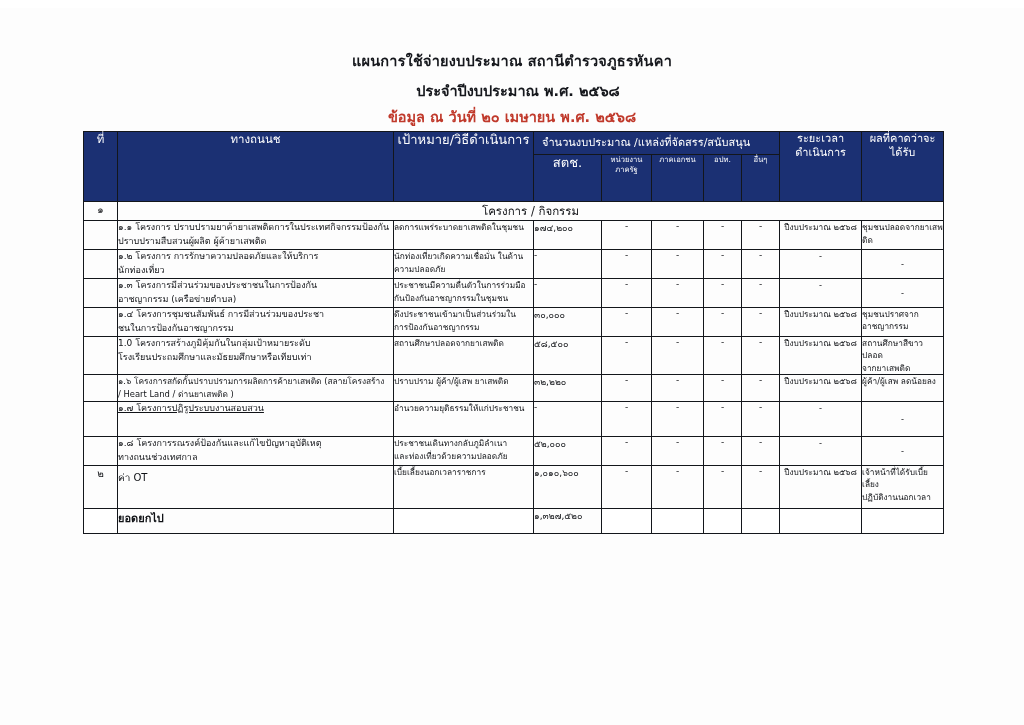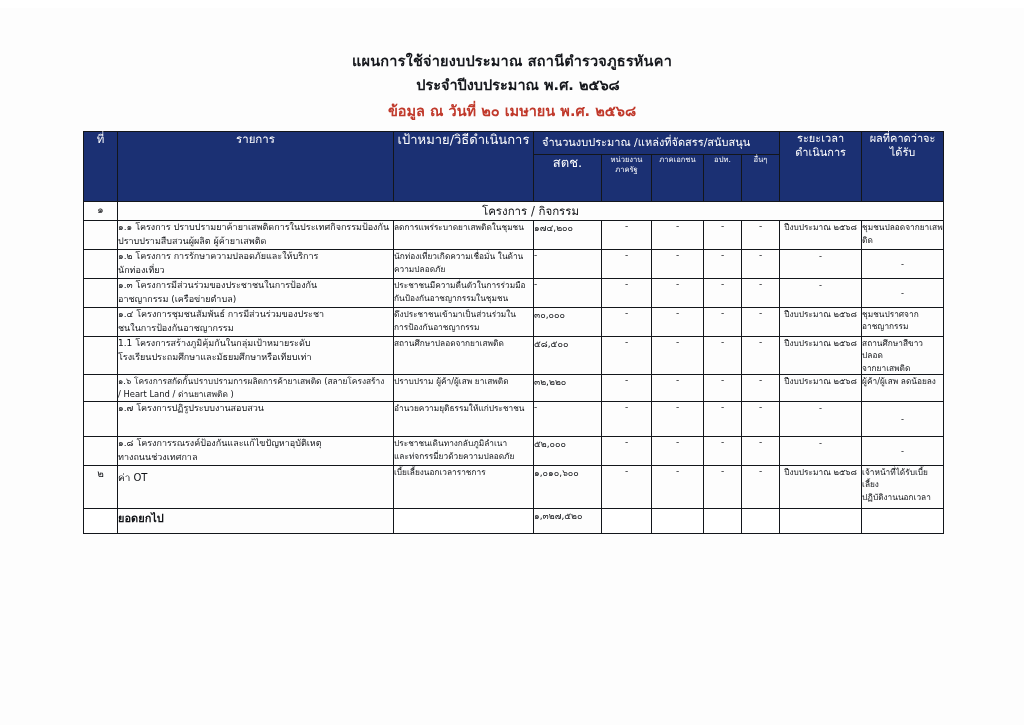--- a/index.html
+++ b/index.html
@@ -30,21 +30,21 @@
     font-weight: bold;
     color: #15171c;
     letter-spacing: 0.2px;
     line-height: 1.35;
   }
   .title-line2 {
     font-size: 14.5px;
     font-weight: bold;
     color: #15171c;
     line-height: 1.35;
-    margin-top: 4px;
+    margin-top: 10px;
     padding-left: 12px;
   }
   .title-line3 {
     font-size: 14.5px;
     font-weight: bold;
     color: #c0392b;
     line-height: 1.35;
     margin-top: 7px;
   }
   table.budget {
@@ -153,21 +153,21 @@
       <col style="width:50px">
       <col style="width:52px">
       <col style="width:38px">
       <col style="width:38px">
       <col style="width:82px">
       <col style="width:82px">
     </colgroup>
     <thead>
       <tr>
         <th class="hdr-big" rowspan="3">ที่</th>
-        <th class="hdr-big" rowspan="3">รายการ</th>
+        <th class="hdr-big" rowspan="3">ทางถนนช</th>
         <th class="hdr-sm" rowspan="3">เป้าหมาย/วิธีดำเนินการ</th>
         <th class="hdr-mid" colspan="5" style="text-align:left;padding:4px 0 4px 8px;">จำนวนงบประมาณ /แหล่งที่จัดสรร/สนับสนุน</th>
         <th class="hdr-mid" rowspan="3">
           <span class="sub">ระยะเวลา</span>
           <span class="sub">ดำเนินการ</span>
         </th>
         <th class="hdr-mid" rowspan="3">
           <span class="sub">ผลที่คาดว่าจะ</span>
           <span class="sub">ได้รับ</span>
         </th>
@@ -269,21 +269,21 @@
         <td class="c-period">ปีงบประมาณ ๒๕๖๘</td>
         <td class="c-result">
           <span class="sub">ชุมชนปราศจาก</span>
           <span class="sub">อาชญากรรม</span>
         </td>
       </tr>
 
       <tr>
         <td class="c-no"></td>
         <td class="c-item">
-          <span class="sub">1.1 โครงการสร้างภูมิคุ้มกันในกลุ่มเป้าหมายระดับ</span>
+          <span class="sub">1.0 โครงการสร้างภูมิคุ้มกันในกลุ่มเป้าหมายระดับ</span>
           <span class="sub">โรงเรียนประถมศึกษาและมัธยมศึกษาหรือเทียบเท่า</span>
         </td>
         <td class="c-goal">
           <span class="sub">สถานศึกษาปลอดจากยาเสพติด</span>
           <span class="sub"></span>
         </td>
         <td class="c-money">๕๘,๕๐๐</td>
         <td class="c-dash">-</td>
         <td class="c-dash">-</td>
         <td class="c-dash">-</td>
@@ -312,21 +312,21 @@
         <td class="c-dash">-</td>
         <td class="c-period">ปีงบประมาณ ๒๕๖๘</td>
         <td class="c-result">
           <span class="sub">ผู้ค้า/ผู้เสพ ลดน้อยลง</span>
           <span class="sub"></span>
         </td>
       </tr>
 
       <tr>
         <td class="c-no"></td>
-        <td class="c-item" style="height:34px;">
+        <td class="c-item" style="height:34px;text-decoration:underline;">
           <span class="sub">๑.๗ โครงการปฏิรูประบบงานสอบสวน</span>
           <span class="sub"></span>
         </td>
         <td class="c-goal">
           <span class="sub">อำนวยความยุติธรรมให้แก่ประชาชน</span>
           <span class="sub"></span>
         </td>
         <td class="c-money">-</td>
         <td class="c-dash">-</td>
         <td class="c-dash">-</td>
@@ -337,21 +337,21 @@
       </tr>
 
       <tr>
         <td class="c-no"></td>
         <td class="c-item">
           <span class="sub">๑.๘ โครงการรณรงค์ป้องกันและแก้ไขปัญหาอุบัติเหตุ</span>
           <span class="sub">ทางถนนช่วงเทศกาล</span>
         </td>
         <td class="c-goal">
           <span class="sub">ประชาชนเดินทางกลับภูมิลำเนา</span>
-          <span class="sub">และท่จกรรมี่ยวด้วยความปลอดภัย</span>
+          <span class="sub">และท่องเที่ยวด้วยความปลอดภัย</span>
         </td>
         <td class="c-money">๕๒,๐๐๐</td>
         <td class="c-dash">-</td>
         <td class="c-dash">-</td>
         <td class="c-dash">-</td>
         <td class="c-dash">-</td>
         <td class="c-period">-</td>
         <td class="c-result center">-</td>
       </tr>
 

